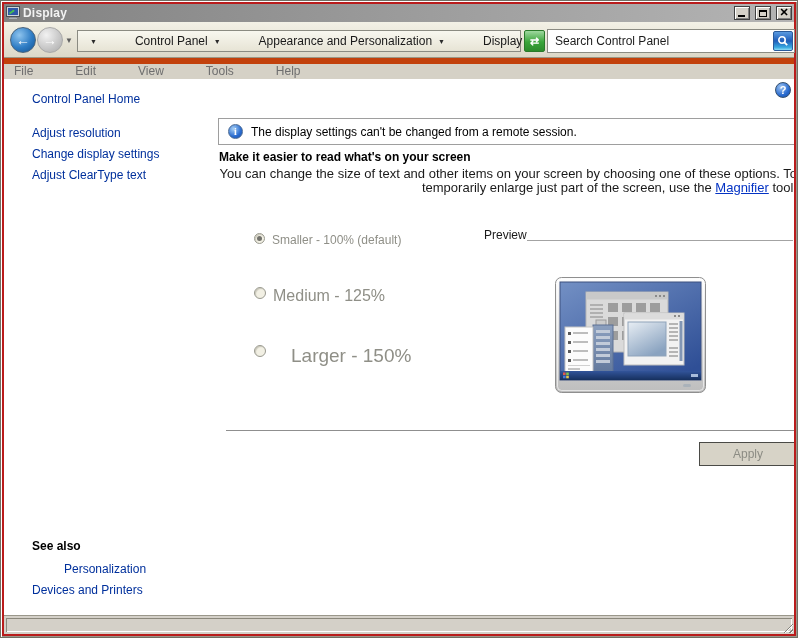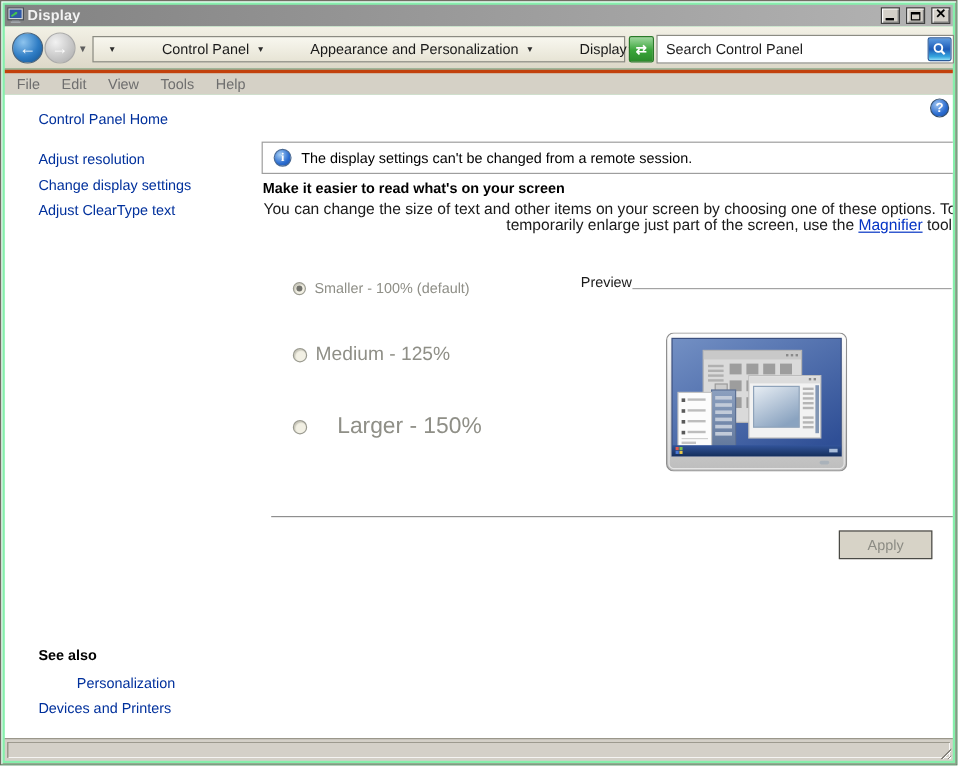--- a/index.html
+++ b/index.html
@@ -1,18 +1,18 @@
 <!DOCTYPE html>
 <html><head>
 <meta charset="utf-8">
 <style>
   * { margin:0; padding:0; box-sizing:border-box; }
   html,body { width:798px; height:638px; font-family:"Liberation Sans", sans-serif; }
   .window {
-    width:798px; height:638px; background:#86efac;
+    width:798px; height:638px; background:#b91c1c;
     border:1px solid #716f64;
     box-shadow: inset 1px 1px 0 #ffffff, inset -1px -1px 0 #9a978b;
     padding:3px; display:flex; flex-direction:column; position:relative;
   }
   
   .titlebar {
     height:18px; flex:0 0 18px;
     background:linear-gradient(to right,#828282,#b4b4b4);
     display:flex; align-items:center; padding:0 2px; gap:3px;
   }
@@ -64,22 +64,22 @@
   }
   .search-btn {
     width:20px; height:20px; margin-right:1px; border-radius:2px;
     background:linear-gradient(#5a9ae0,#1e5cb8 50%,#37a8e0 85%,#8fdcf4);
     border:1px solid #2a5a9a;
     display:flex; align-items:center; justify-content:center;
   }
   
   .menubar {
     height:21px; flex:0 0 21px; background:#d5d1c6;
-    border-top:3px solid #c2410c; display:flex; align-items:center;
-    font-size:12px; color:#6e6e6e;
+    border-top:6px solid #c2410c; display:flex; align-items:flex-start;
+    font-size:12px; color:#6e6e6e;gap:24px;
   }
   .menu-item { padding:0 9px; }
   .menu-item:first-child { padding-left:10px; }
   
   .content { flex:1; background:#fff; position:relative; overflow:hidden; }
   .help-icon {
     position:absolute; left:771px; top:3px; width:16px; height:16px; border-radius:50%;
     background:radial-gradient(circle at 35% 30%,#9ec4f0,#2a6cd0 60%,#1a4ea8);
     color:#fff; font-size:11px; font-weight:bold; display:flex; align-items:center; justify-content:center;
     border:1px solid #35506e;
@@ -94,40 +94,40 @@
   .info-icon {
     width:15px; height:15px; border-radius:50%; margin:0 8px 0 9px;
     background:radial-gradient(circle at 35% 30%,#a8d0f4,#2a6cd0 60%,#1a4ea8);
     color:#fff; font-size:10px; font-weight:bold; font-family:"Liberation Serif",serif;
     display:flex; align-items:center; justify-content:center; flex:0 0 15px;
     border:1px solid #4a6a94;
   }
   .main-heading { position:absolute; left:215px; top:71px; font-size:12px; font-weight:bold; color:#000; }
   .main-desc { position:absolute; left:215px; top:88px; width:578px; font-size:13px; color:#1a1a1a; line-height:14px;text-align:right; }
   .link-inline { color:#0433c4; text-decoration:underline; cursor:pointer; }
-  .radio-row { position:absolute; left:240px; display:flex; align-items:center; color:#8f8f87; }
+  .radio-row { position:absolute; left:250px; display:flex; align-items:flex-start; color:#8f8f87; }
   .radio-row.r1 { top:154px; font-size:12px; }
   .radio-row.r2 { top:208px; font-size:16px; }
   .radio-row.r3 { top:266px; font-size:19px;gap:18px; }
   .radio {
     width:11px; height:11px; border-radius:50%;
     border:1px solid #9a9a90; background:#f2f0e4; margin-right:7px; flex:0 0 auto;
     box-shadow: inset 1px 1px 1px #c9c7ba; position:relative;
   }
   .r2 .radio,.r3 .radio { width:12px; height:12px; }
   .radio.checked::after {
     content:""; position:absolute; left:2px; top:2px; width:5px; height:5px;
     border-radius:50%; background:#72726c;
   }
   .preview-label { position:absolute; left:480px; top:149px; font-size:12px; color:#1a1a1a; }
   .preview-line { position:absolute; left:523px; top:161px; width:266px; height:1px; background:#a3a3a3; }
   .monitor-wrap { position:absolute; left:551px; top:198px; width:151px; height:116px; }
   .bottom-divider { position:absolute; left:222px; top:351px; width:570px; height:1px; background:#8f8f8f; }
   .apply-btn {
-    position:absolute; left:695px; top:363px; width:78px; height:24px;
+    position:absolute; left:695px; top:363px; width:98px; height:24px;
     background:#d7d3c7; border:1px solid #4a4a46;
     box-shadow: inset 1px 1px 0 #ffffff, inset -1px -1px 0 #84847c, inset 2px 2px 0 #ecead f;
     font-size:12px; color:#8c8c84; font-family:"Liberation Sans",sans-serif;
   }
   
   .statusbar {
     height:19px; flex:0 0 19px; background:#d4d0c8; position:relative;
     border-top:1px solid #9a978b; padding:2px;
   }
   .status-field {

